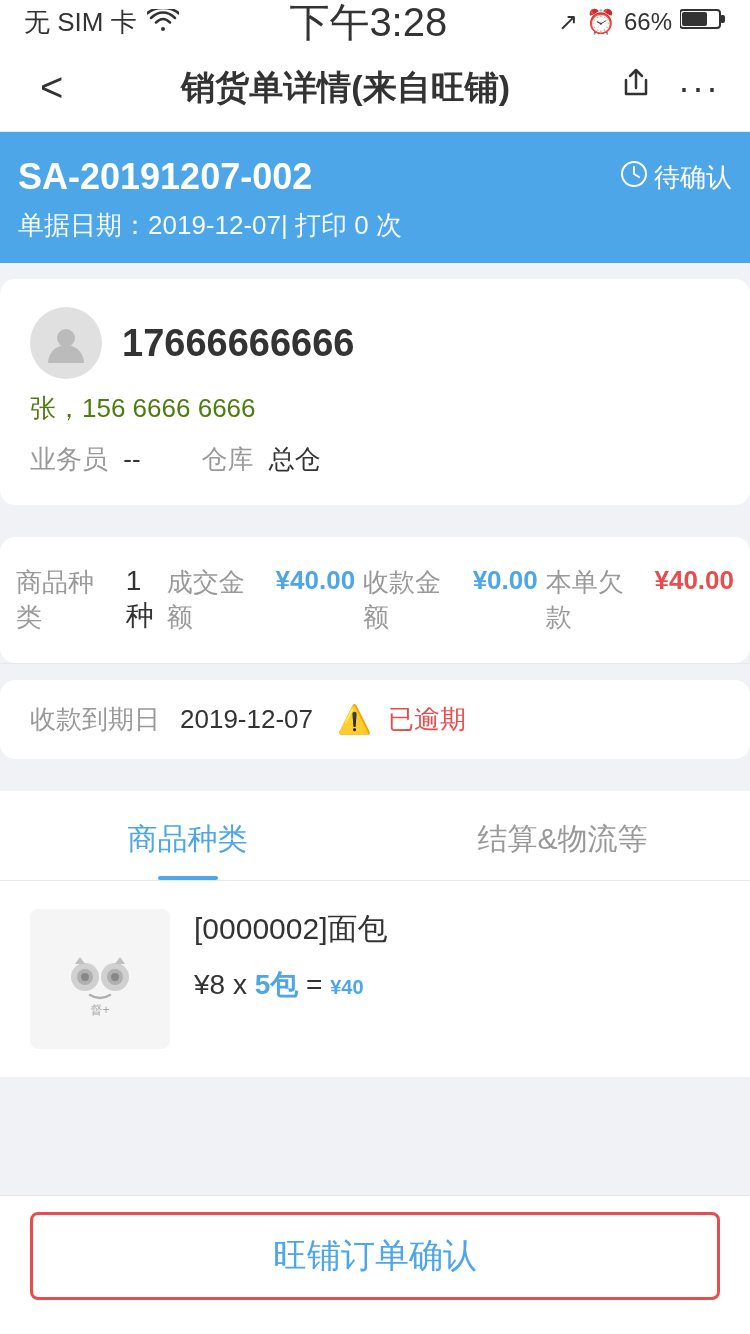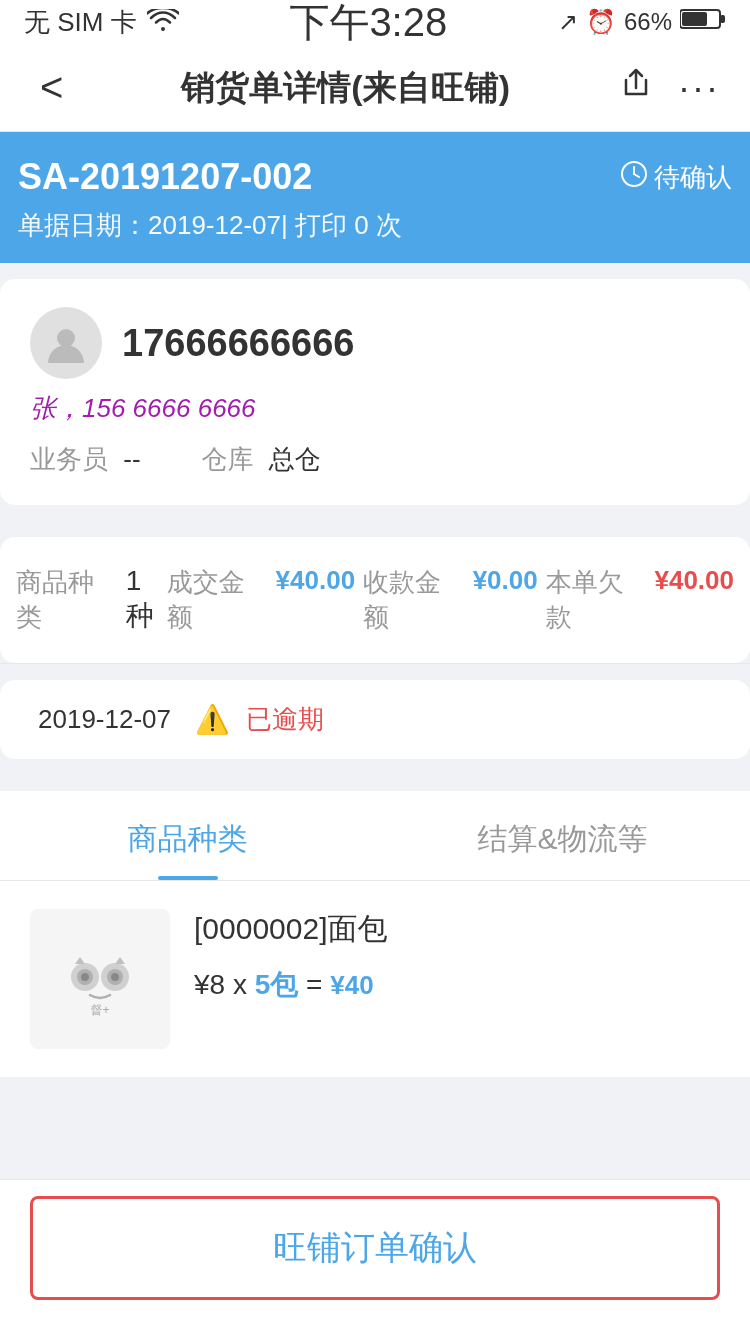--- a/index.html
+++ b/index.html
@@ -108,23 +108,22 @@
       flex-shrink: 0;
     }
     .avatar svg { width: 44px; height: 44px; fill: #bbb; }
     .customer-phone {
       font-size: 38px;
       font-weight: 600;
       color: #333;
     }
     .customer-name {
       font-size: 26px;
-      color: #a21caf;
+      color: #4d7c0f;
       margin-bottom: 16px;
-      font-style: italic;
     }
     .customer-meta {
       display: flex;
       gap: 61px;
       font-size: 26px;
       color: #666;
     }
     .meta-item span.label { color: #999; }
     .meta-item span.value { color: #333; margin-left: 8px; }
 
@@ -248,42 +247,42 @@
       color: #333;
       margin-bottom: 16px;
       font-weight: 500;
     }
     .product-price-row {
       font-size: 28px;
       color: #333;
     }
     .price-qty { color: #333; }
     .price-qty-blue { color: #4da6e8; font-weight: 600; }
-    .price-total { color: #4da6e8; font-weight: 700; font-size: 26px; text-align: right; }
+    .price-total { color: #4da6e8; font-weight: 700; font-size: 20px; text-align: right; }
 
     
     .bottom-area {
       background: #f0f2f5;
       flex: 1;
       min-height: 260px;
     }
 
     
     .bottom-button-container {
       position: fixed;
       bottom: 0;
       left: 0;
       width: 750px;
       background: #fff;
       padding: 16px 30px 34px;
       border-top: 1px solid #e8e8e8;
     }
     .confirm-button {
       width: 100%;
-      height: 104px;
+      height: 88px;
       border: 3px solid #e84d4d;
       background: #fff;
       color: #4da6e8;
       font-size: 34px;
       font-weight: 500;
       border-radius: 8px;
       display: flex;
       align-items: center;
       justify-content: center;
       cursor: pointer;
@@ -395,20 +394,21 @@
         <span class="amount-label" style="color:#999;">本单欠款</span>
         <span class="amount-value-red" style="color:#e84d4d;font-weight:600;">¥40.00</span>
       </div>
     </div>
   </div>
 </div>
 
 <div class="divider" style="height:1px;background:#e8e8e8;margin:0;"></div>
 
 <div class="due-section white-card">
+  <span style="color:#999;">收款到期日</span>
   <span style="color:#333;margin-left:8px;">2019-12-07</span>
   <span style="color:#e84d4d;margin-left:12px;font-size:28px;">⚠️</span>
   <span class="overdue-badge" style="color:#e84d4d;font-size:26px;margin-left:4px;">已逾期</span>
 </div>
 
 <div class="divider"></div>
 
 <div class="tabs-section">
   <div class="tabs-header">
     <div class="tab-item active">

